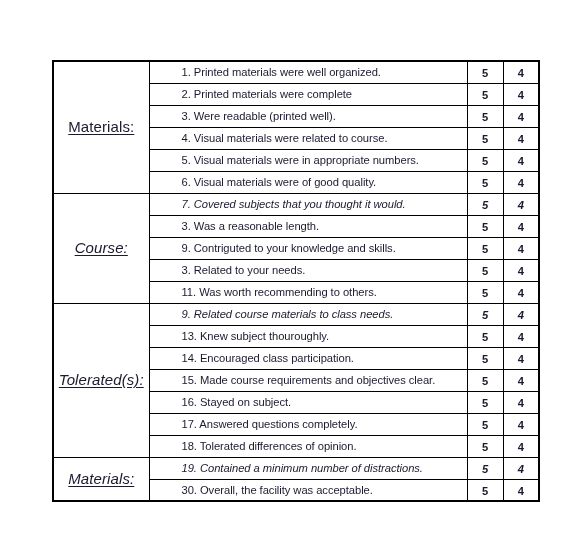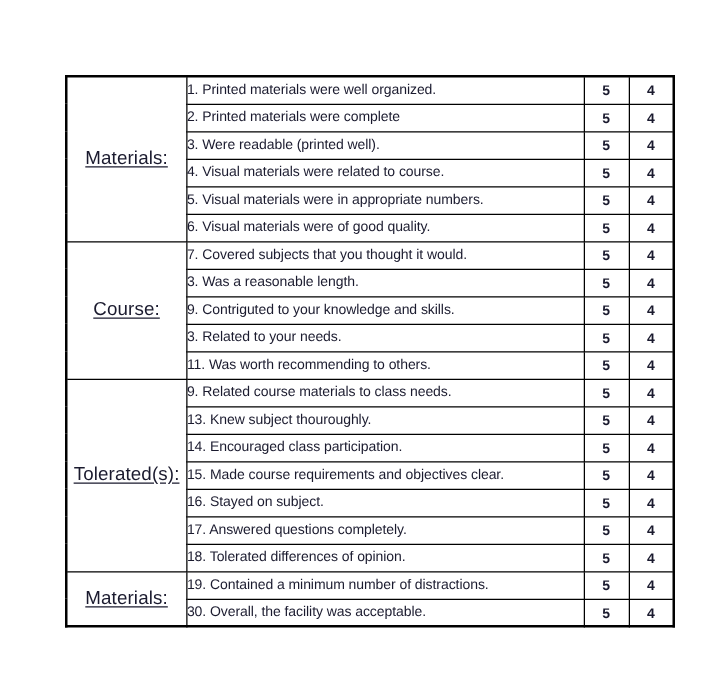--- a/index.html
+++ b/index.html
@@ -73,20 +73,21 @@
   td.question-cell {
     padding: 0 5px 0 6px;
     border-left: 2px solid #000000;
   }
   .question-text {
     font-size: 11.2px;
     line-height: 20px;
     color: #1a1a2e;
     white-space: nowrap;
     letter-spacing: -0.05px;
+    margin-left: 32px;
   }
 
   
   td.score-cell {
     text-align: center;
   }
   td.score-cell.first-score {
     border-left: 2px solid #000000;
   }
   .score-text {
@@ -94,20 +95,21 @@
     font-weight: 700;
     color: #1a1a2e;
   }
 
   
   tr.section-end > td {
     border-bottom: 2px solid #000000;
   }
   tr.section-start > td {
     border-top: 2px solid #000000;
+    font-style: italic;
   }
 </style>
 </head>
 <body>
 
 <div id="page">
   <table id="eval-table">
     <colgroup>
       <col class="col-section">
       <col class="col-question">

